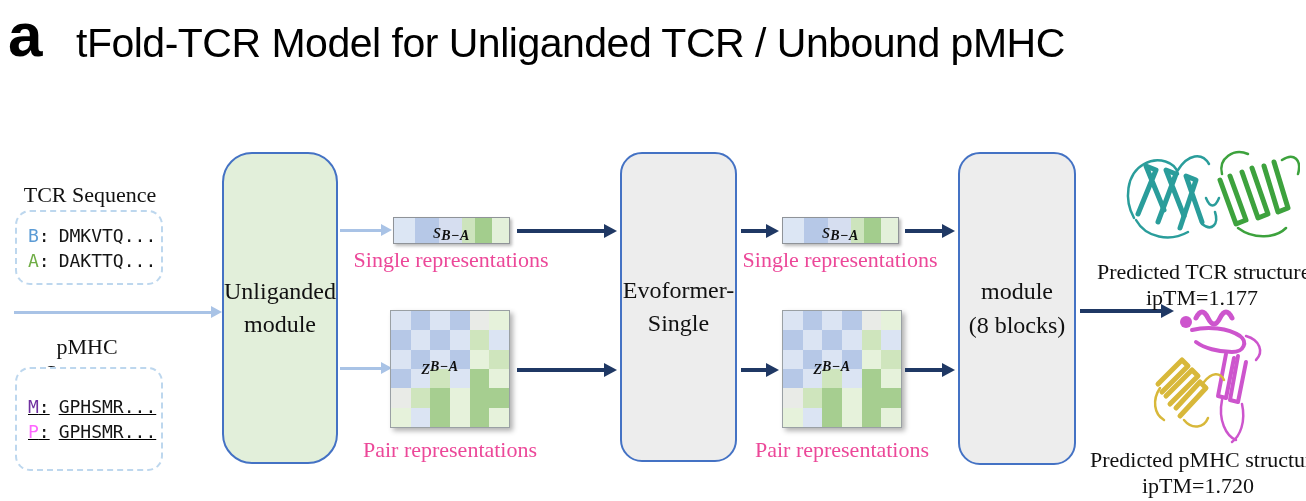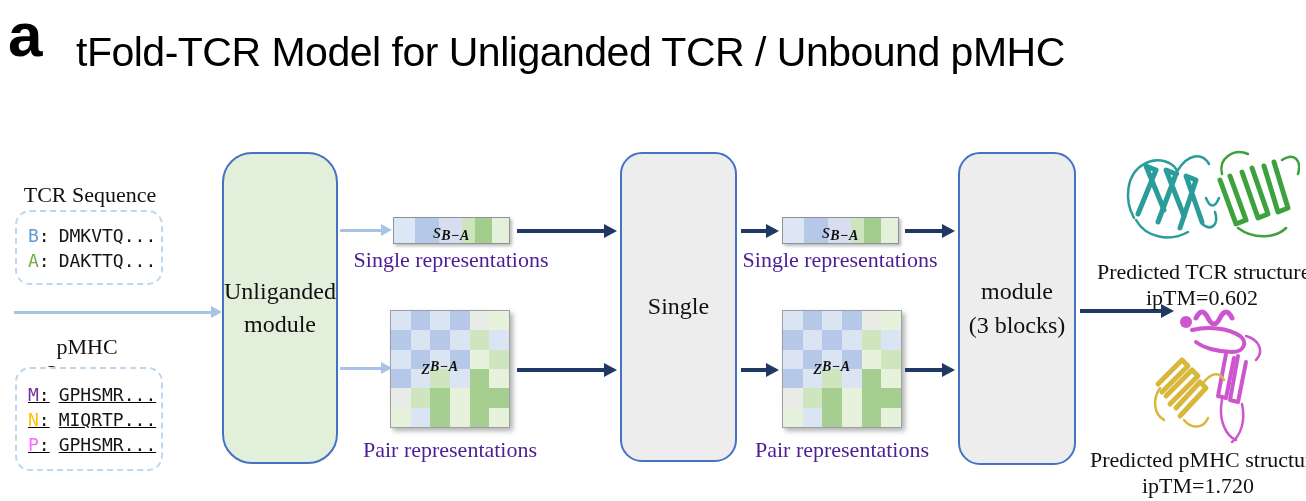--- a/index.html
+++ b/index.html
@@ -40,55 +40,52 @@
        box-sizing:border-box;}
   .rep-overlay{position:absolute;display:flex;align-items:flex-end;justify-content:center;
                font-style:italic;color:#101010;pointer-events:none;}
   .bar-overlay{inset:-8px 0 3px 0;font-size:21px;}
   .mat-overlay{inset:0;align-items:center;font-size:22px;transform:translate(-10px,-2px);}
   .msup{font-size:14px;font-weight:600;font-style:italic;vertical-align:8px;letter-spacing:.5px;}
 
   .matrix{display:grid;grid-template-columns:repeat(6,1fr);grid-template-rows:repeat(6,1fr);
           border:1px solid #9aa0a4;box-shadow:3px 3px 5px rgba(0,0,0,.3);box-sizing:border-box;}
 
-  .caption{font-size:22px;color:#4c1d95;text-align:center;white-space:nowrap;}
+  .caption{font-size:22px;color:#ec4899;text-align:center;white-space:nowrap;}
   .out-caption{font-size:22px;color:#111;text-align:center;line-height:1.18;white-space:nowrap;}
 
   svg{display:block;}
 </style>
 </head>
 <body>
 
 <div class="canvas">
 
   <div class="abs panel-label" style="left:8px;top:4px;">a</div>
-  <div class="abs title" style="left:76px;top:29px;">tFold-TCR Model for Unliganded TCR / Unbound pMHC</div>
+  <div class="abs title" style="left:76px;top:20px;">tFold-TCR Model for Unliganded TCR / Unbound pMHC</div>
 
   <div class="abs seq-box" style="left:15px;top:210px;width:148px;height:75px;">
     <div class="seq-line">
       <span style="color: rgb(91, 155, 213);">B</span><span class="sep">:</span><span>DMKVTQ...</span>
     </div>
     <div class="seq-line">
       <span style="color: rgb(112, 173, 71);">A</span><span class="sep">:</span><span>DAKTTQ...</span>
     </div>
   </div>
   <div class="abs seq-label" style="left:15px;top:182px;width:150px;">TCR Sequence</div>
 
   <div class="abs arrow light" style="left:14px;top:305px;width:208px;height:14px;">
       <div class="line"></div>
       <div class="head"></div>
     </div>
 
   <div class="abs seq-label" style="left:12px;top:334px;width:150px;">pMHC Sequence</div>
   <div class="abs seq-box" style="left:15px;top:367px;width:148px;height:104px;text-decoration:underline;">
     <div class="seq-line">
       <span style="color: rgb(112, 48, 160);">M</span><span class="sep">:</span><span>GPHSMR...</span>
-    </div>
-    <div class="seq-line">
-      <span style="color: rgb(255, 192, 0);">N</span><span class="sep">:</span><span>MIQRTP...</span>
     </div>
     <div class="seq-line">
       <span style="color: rgb(255, 102, 255);">P</span><span class="sep">:</span><span>GPHSMR...</span>
     </div>
   </div>
 
   <div class="abs module-box module-green" style="left:222px;top:152px;width:116px;height:312px;">
     <div>Unliganded</div>
     <div>module</div>
   </div>
@@ -163,20 +160,21 @@
   <div class="abs arrow dark" style="left:517px;top:224px;width:100px;height:14px;">
       <div class="line"></div>
       <div class="head"></div>
     </div>
   <div class="abs arrow dark" style="left:517px;top:363px;width:100px;height:14px;">
       <div class="line"></div>
       <div class="head"></div>
     </div>
 
   <div class="abs module-box module-gray" style="left:620px;top:152px;width:117px;height:310px;">
+    <div>Evoformer-</div>
     <div>Single</div>
   </div>
 
   <div class="abs arrow dark" style="left:741px;top:224px;width:38px;height:14px;">
       <div class="line"></div>
       <div class="head"></div>
     </div>
   <div class="abs arrow dark" style="left:741px;top:363px;width:38px;height:14px;">
       <div class="line"></div>
       <div class="head"></div>
@@ -244,21 +242,21 @@
       <div class="line"></div>
       <div class="head"></div>
     </div>
   <div class="abs arrow dark" style="left:905px;top:363px;width:50px;height:14px;">
       <div class="line"></div>
       <div class="head"></div>
     </div>
 
   <div class="abs module-box module-gray" style="left:958px;top:152px;width:118px;height:313px;">
     <div>module</div>
-    <div>(3 blocks)</div>
+    <div>(8 blocks)</div>
   </div>
 
   <div class="abs arrow dark" style="left:1080px;top:304px;width:94px;height:14px;">
       <div class="line"></div>
       <div class="head"></div>
     </div>
 
   <svg class="abs" style="left:1118px;top:140px;" width="182" height="118" viewBox="0 0 182 118">
     <g fill="none" stroke="var(--tcr-teal)" stroke-linecap="round" stroke-linejoin="round">
       <path d="M16,78 C6,60 8,34 26,24 C40,16 58,22 60,34" stroke-width="2.5"></path>
@@ -274,21 +272,21 @@
       <path d="M8,34 C4,18 20,8 34,14" stroke-width="2.5"></path>
       <path d="M6,40 L22,84 L32,80 L16,36" stroke-width="5"></path>
       <path d="M28,32 L44,78 L54,74 L38,28" stroke-width="5"></path>
       <path d="M50,26 L64,72 L74,68 L60,22" stroke-width="5"></path>
       <path d="M24,88 C40,100 62,98 72,88" stroke-width="2.5"></path>
       <path d="M68,20 C80,12 88,20 84,34" stroke-width="2.5"></path>
     </g>
   </svg>
   <div class="abs out-caption" style="left:1097px;top:259px;width:210px;">
     <div>Predicted TCR structure</div>
-    <div>ipTM=0.602</div>
+    <div>ipTM=1.177</div>
   </div>
 
   <svg class="abs" style="left:1148px;top:296px;" width="130" height="150" viewBox="0 0 130 150">
     <g fill="none" stroke="var(--pmhc-magenta)" stroke-linecap="round" stroke-linejoin="round">
       <path d="M48,22 q6,-12 12,0 q6,12 12,0 q6,-12 12,0" stroke-width="5"></path>
       <path d="M44,34 C60,30 80,32 92,40 C100,46 96,56 84,56 C70,56 56,52 48,46" stroke-width="4"></path>
       <path d="M78,58 L70,100 L78,102 L86,62" stroke-width="4"></path>
       <path d="M90,60 L82,104 L90,106 L98,66" stroke-width="4"></path>
       <path d="M74,104 C70,124 78,140 88,144" stroke-width="2.5"></path>
       <path d="M94,108 C98,126 92,140 84,146" stroke-width="2.5"></path>

